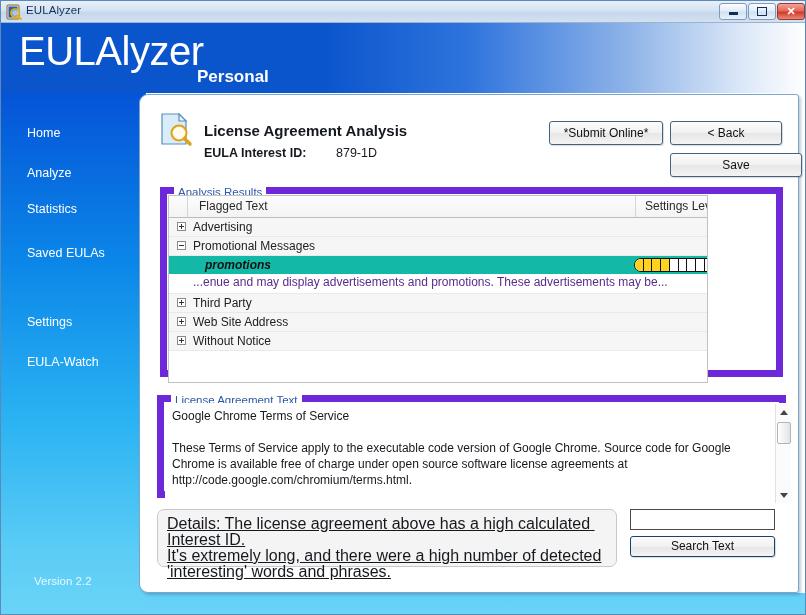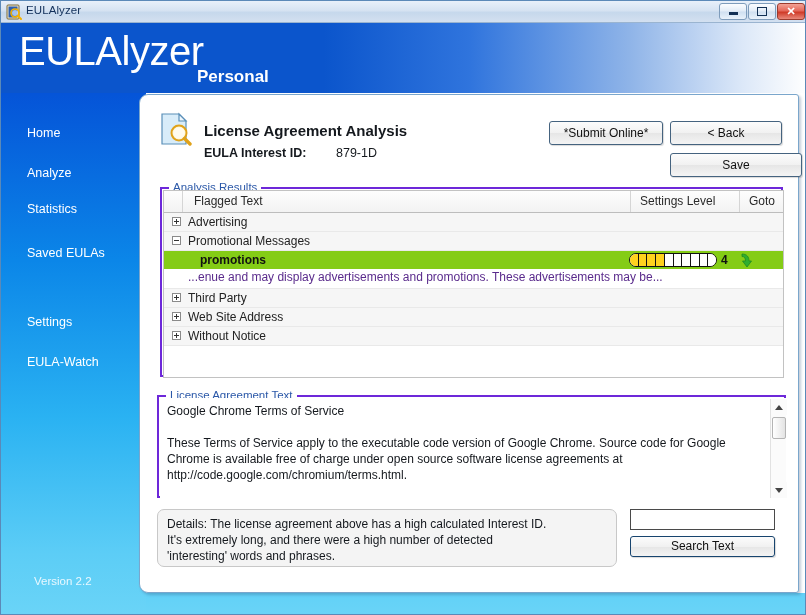--- a/index.html
+++ b/index.html
@@ -197,41 +197,41 @@
     box-shadow: 1px 1px 1px rgba(0,0,0,0.15);
   }
   #btn-submit { left: 409px; top: 26px; width: 114px; height: 24px; line-height: 22px; }
   #btn-back   { left: 530px; top: 26px; width: 112px; height: 24px; line-height: 22px; }
   #btn-save   { left: 530px; top: 58px; width: 132px; height: 24px; line-height: 22px; }
 
   
   .groupbox {
     position: absolute;
     box-sizing: border-box;
-    border: 2px solid #6d28d9;
+    border: 7px solid #6d28d9;
     background: #ffffff;
   }
   .group-legend {
     position: absolute;
     top: -8px; left: 7px;
     background: #ffffff;
     padding: 0 4px;
     font-size: 11.5px;
     color: #2b58a8;
     white-space: nowrap;
   }
 
   #grp-results { left: 20px; top: 92px; width: 623px; height: 190px; }
   #grp-text    { left: 17px; top: 300px; width: 629px; height: 103px; }
 
   
   #results-table {
     position: absolute;
     left: 1px; top: 1px;
-    width: 621px; height: 188px;
+    width: 540px; height: 188px;
     box-sizing: border-box;
     background: #ffffff;
     border: 1px solid #c2c2c2;
     overflow: hidden;
   }
   #tbl-head {
     position: relative;
     height: 21px;
     background: linear-gradient(to bottom, #fdfdfd 0%, #f3f3f3 100%);
     border-bottom: 1px solid #bdbdbd;
@@ -287,21 +287,22 @@
   .trow .cat-label {
     position: absolute;
     left: 24px; top: 2px;
     font-size: 12px;
     color: #222222;
     white-space: nowrap;
   }
   .detail-row {
     position: relative;
     height: 18px;
-    background: #84cc16;
+    background: #14b8a6;
+    font-style: italic;
   }
   .detail-term {
     position: absolute;
     left: 36px; top: 2px;
     font-size: 12px;
     font-weight: bold;
     color: #111111;
   }
   .snippet-row {
     position: relative;
@@ -422,24 +423,25 @@
     width: 460px; height: 58px;
     box-sizing: border-box;
     border: 1px solid #c8c8c8;
     border-radius: 7px;
     background: #f4f4f4;
   }
   #details-text {
     position: absolute;
     left: 9px; top: 6px;
     width: 440px;
-    font-size: 12px;
+    font-size: 16px;
     color: #15191e;
     line-height: 16px;
     white-space: pre-wrap;
+    text-decoration: underline;
   }
   #search-input {
     position: absolute;
     left: 490px; top: 414px;
     width: 145px; height: 21px;
     box-sizing: border-box;
     border: 1px solid #4a4a4a;
     background: #ffffff;
     font-family: "Liberation Sans", sans-serif;
     font-size: 12px;

